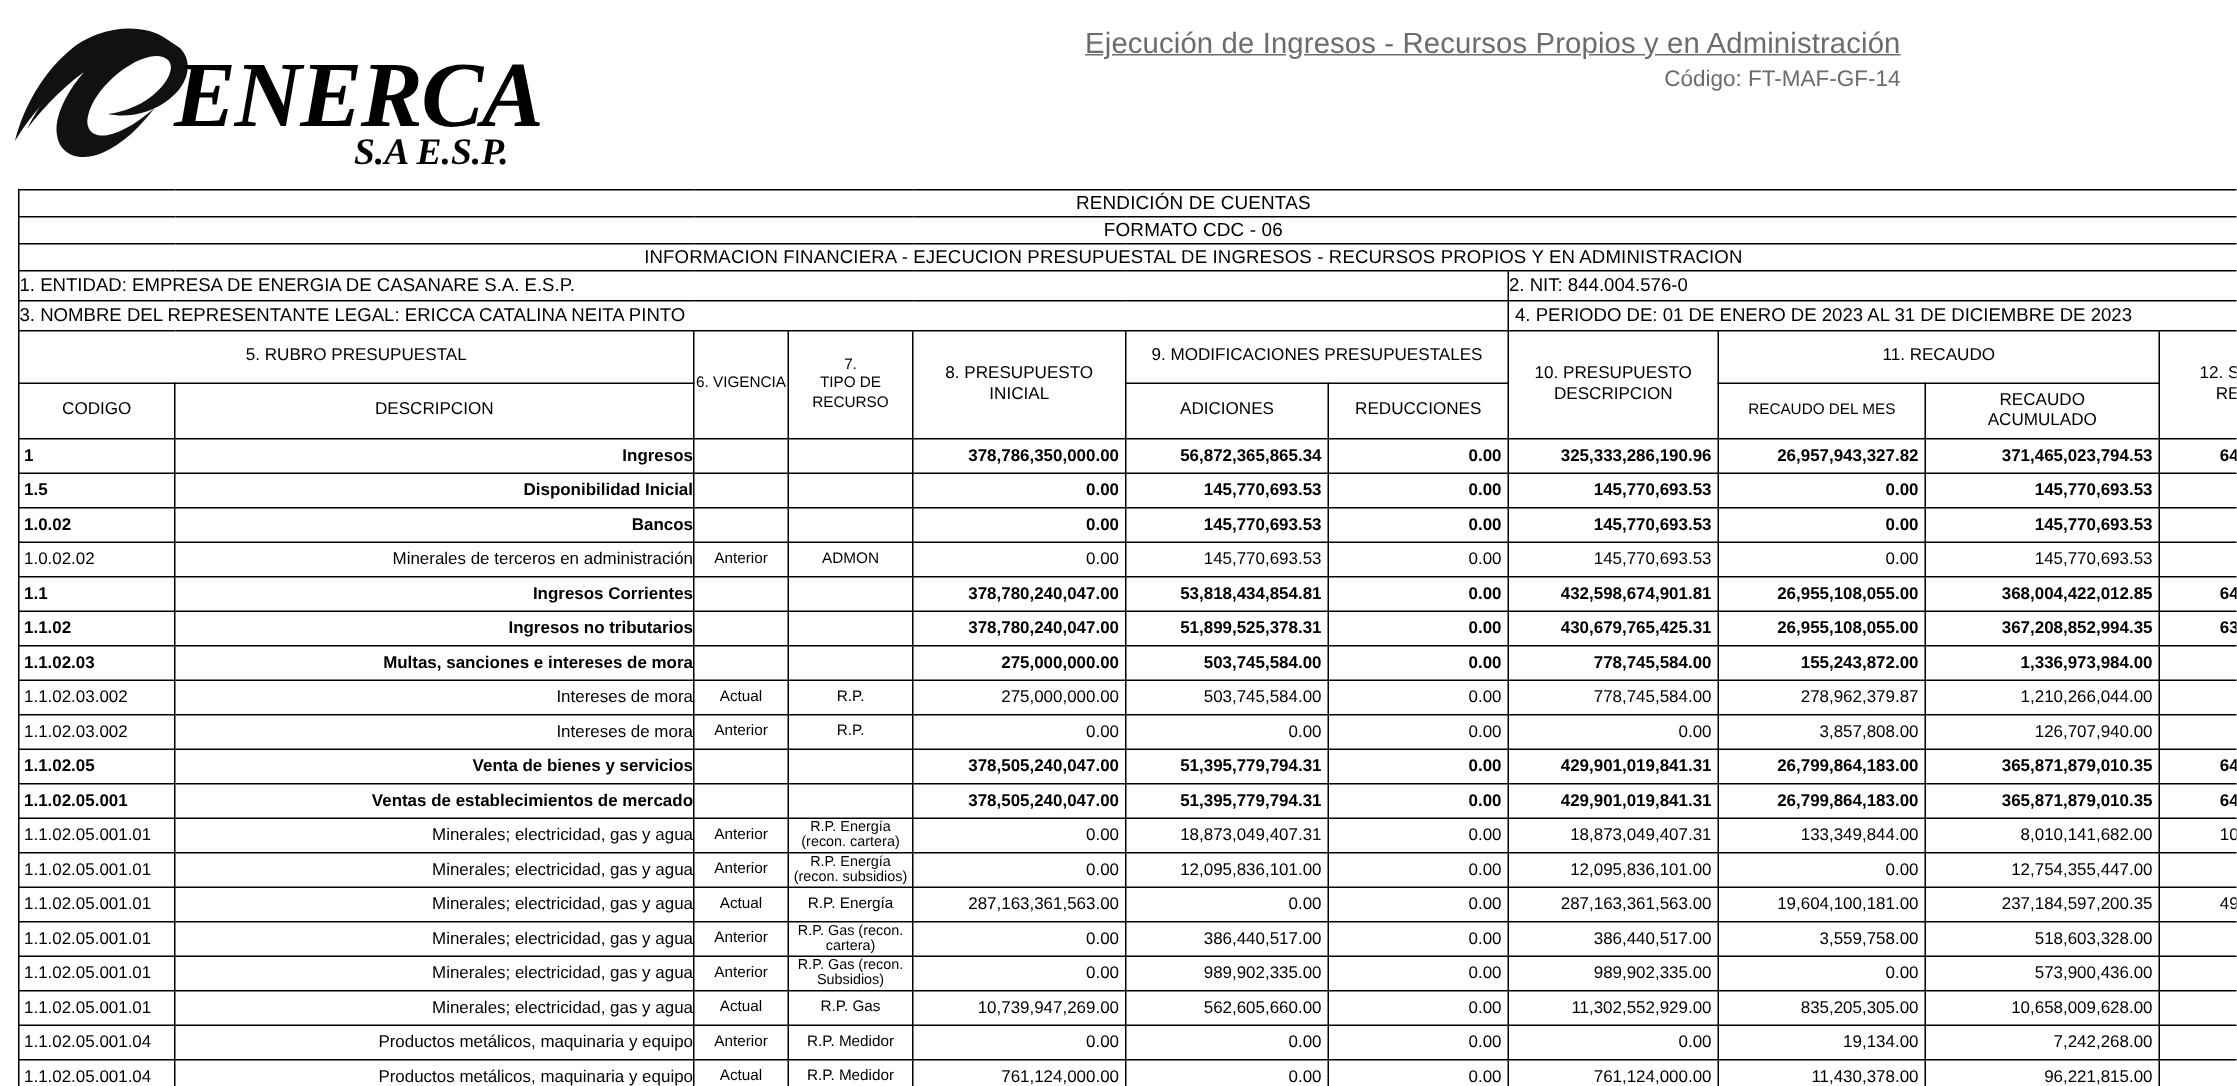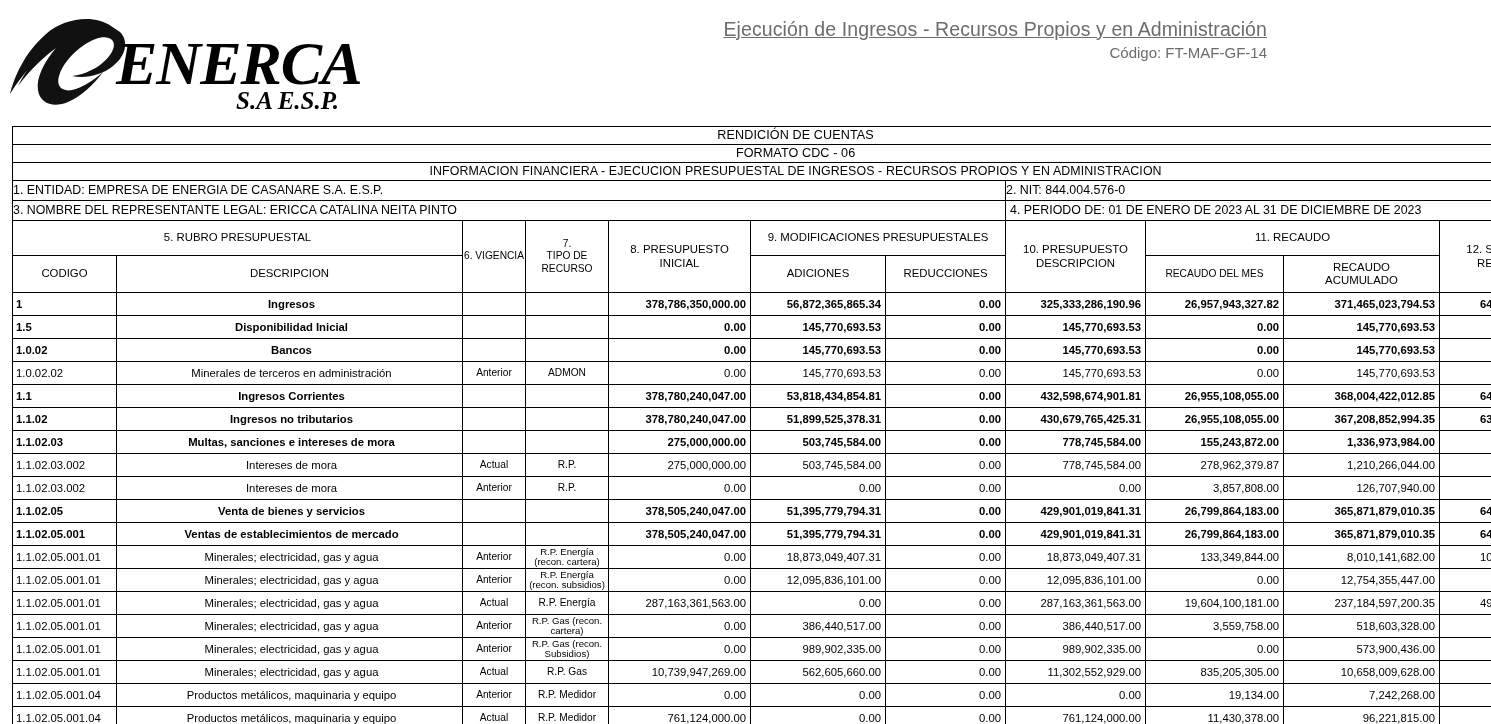--- a/index.html
+++ b/index.html
@@ -108,21 +108,21 @@
 
   
   tr.datarow td {
     height: 22px;
     font-size: 11.3px;
     line-height: 1.12;
     white-space: nowrap;
     overflow: hidden;
   }
   tr.datarow td.c-cod  { padding-left: 3px; text-align: left; }
-  tr.datarow td.c-desc { padding-left: 4px; text-align: center; }
+  tr.datarow td.c-desc { padding-left: 4px; text-align: right; }
   tr.datarow td.c-vig,
   tr.datarow td.c-tipo { text-align: center; font-size: 10.2px; }
   tr.datarow td.c-tipo.two-line {
     font-size: 9.6px;
     line-height: 1.06;
     white-space: normal;
     padding: 0 1px;
   }
   tr.datarow td.num {
     text-align: right;

